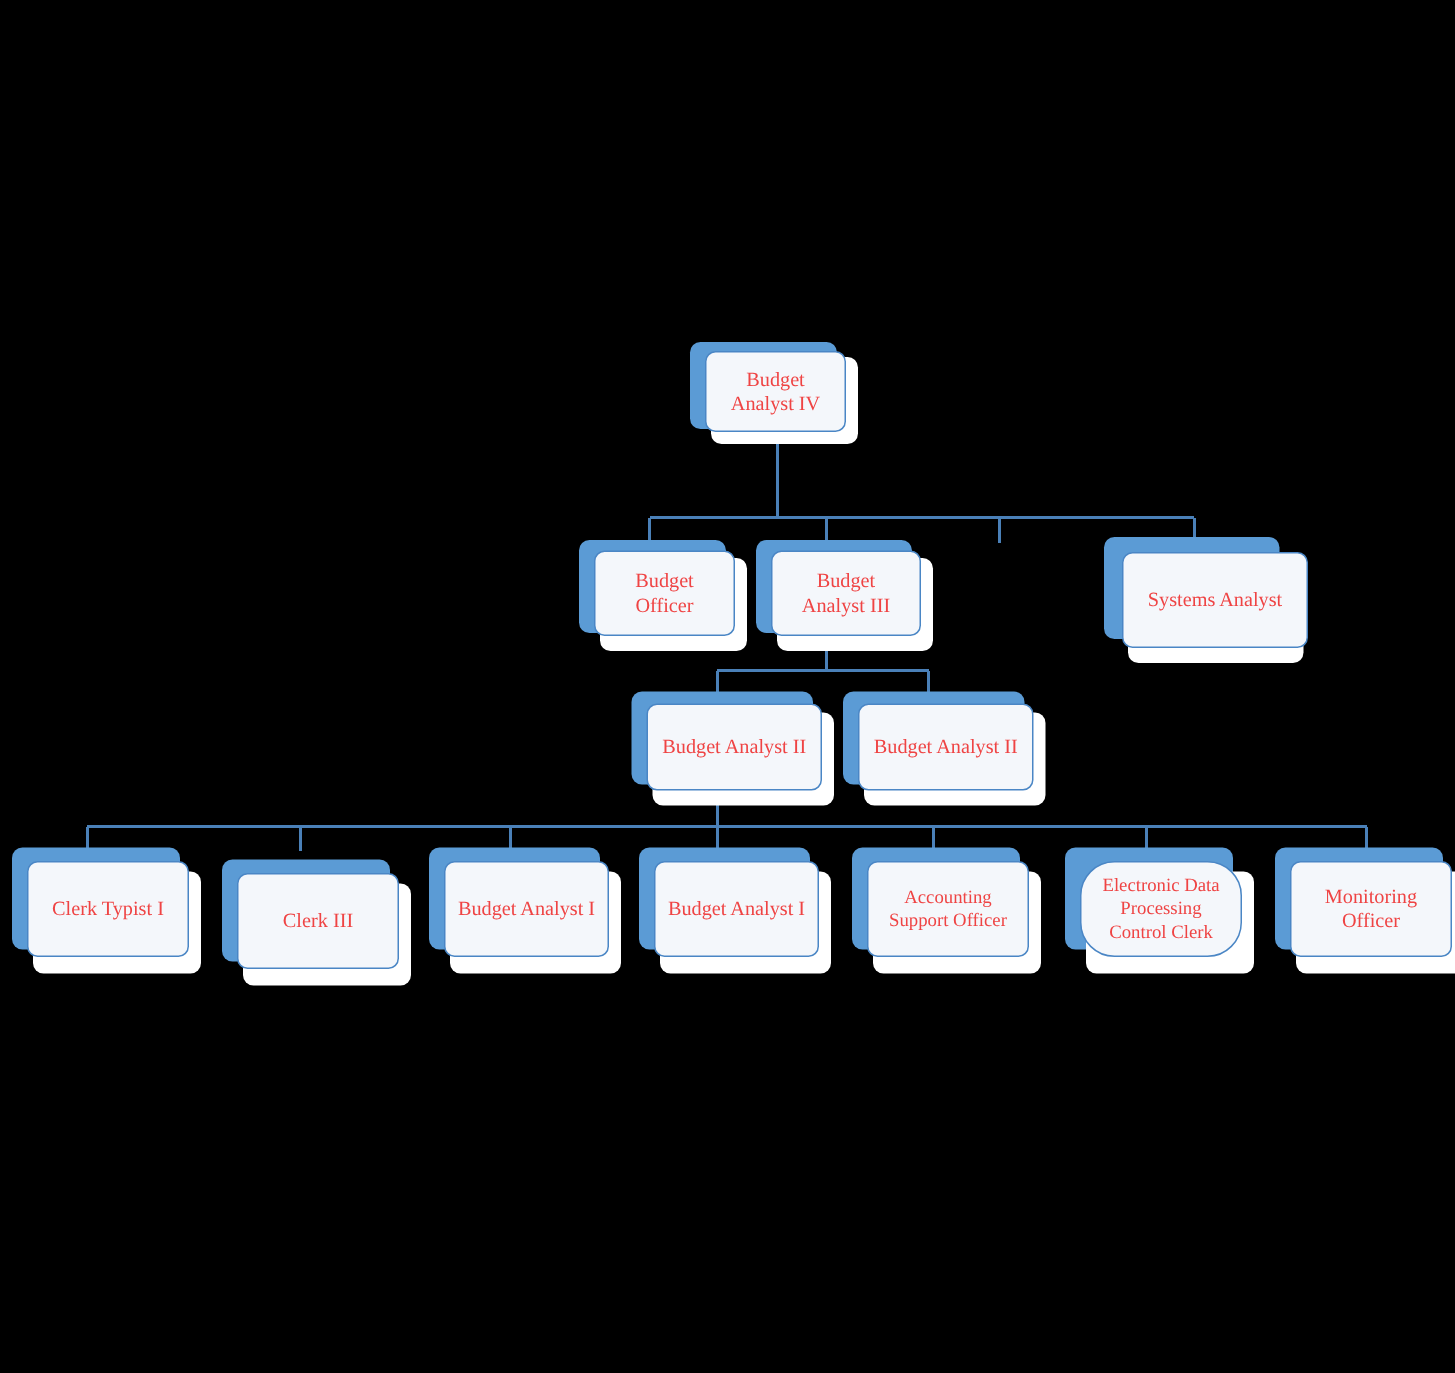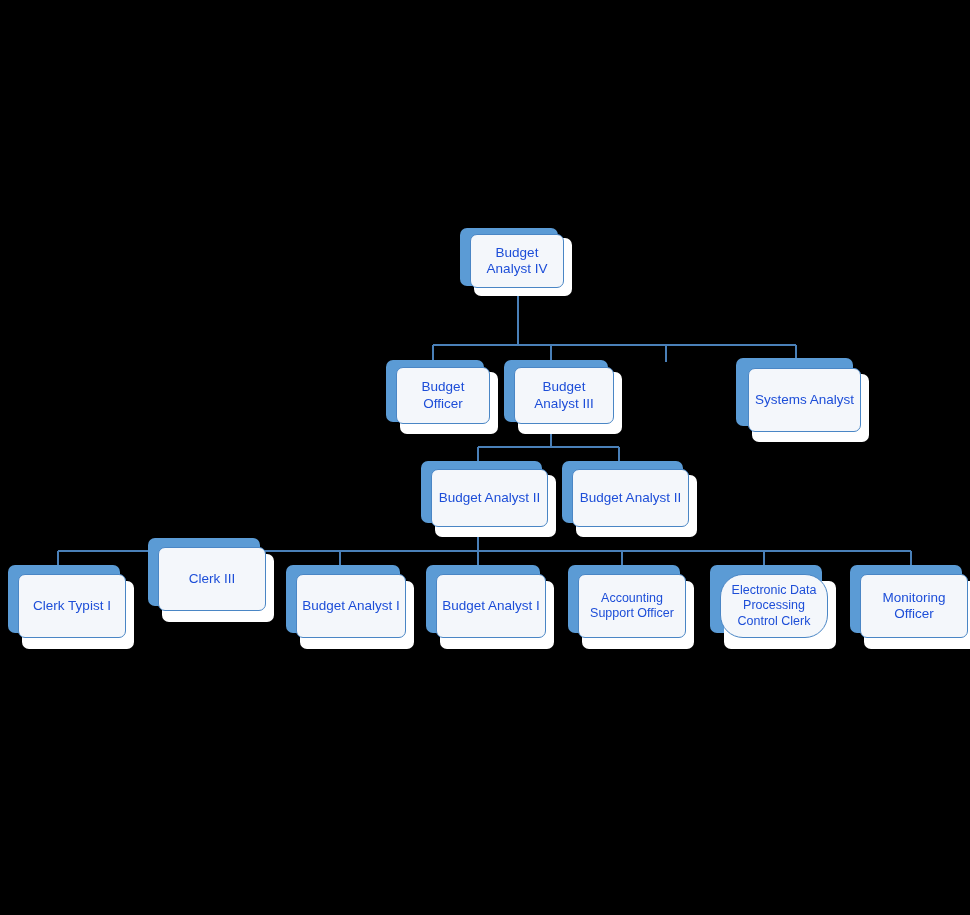--- a/index.html
+++ b/index.html
@@ -49,26 +49,26 @@
     box-sizing: border-box;
     border-radius: 7px;
     background: #f4f7fb;
     border: 1.4px solid #4a86c5;
     display: flex;
     align-items: center;
     justify-content: center;
     text-align: center;
   }
   .node-label {
-    color: #1d4ed8;
+    color: #ef4444;
     font-size: 13.5px;
     line-height: 1.22;
     padding: 0 5px;
     white-space: pre-line;
-    font-family: Liberation Sans, sans-serif;
+    font-family: Liberation Serif, serif;
   }
   .node-label.small {
     font-size: 12.5px;
   }
 </style>
 </head>
 <body>
 
 <div id="chart-canvas">
 
@@ -129,21 +129,21 @@
     <div class="node-face" style="left:10px; top:7px; width:100px; height:57px;">
       <span class="node-label">Budget
 Analyst III</span>
     </div>
   </div>
 
 
   <div class="org-node" style="left:736px; top:358px; width:133px; height:84px;">
     <div class="node-shadow-blue" style="width:117px; height:68px;"></div>
     <div class="node-plate-white" style="left:16px; top:16px; width:117px; height:68px;"></div>
-    <div class="node-face" style="left:12px; top:10px; width:113px; height:64px;">
+    <div class="node-face" style="left:12px; top:10px; width:124px; height:64px;">
       <span class="node-label">Systems Analyst</span>
     </div>
   </div>
 
   <div class="org-node" style="left:421px; top:461px; width:135px; height:76px;">
     <div class="node-shadow-blue" style="width:121px; height:62px;"></div>
     <div class="node-plate-white" style="left:14px; top:14px; width:121px; height:62px;"></div>
     <div class="node-face" style="left:10px; top:8px; width:117px; height:58px;">
       <span class="node-label">Budget Analyst II</span>
     </div>
@@ -158,21 +158,21 @@
   </div>
 
   <div class="org-node" style="left:8px; top:565px; width:126px; height:84px;">
     <div class="node-shadow-blue" style="width:112px; height:68px;"></div>
     <div class="node-plate-white" style="left:14px; top:16px; width:112px; height:68px;"></div>
     <div class="node-face" style="left:10px; top:9px; width:108px; height:64px;">
       <span class="node-label">Clerk Typist I</span>
     </div>
   </div>
 
-  <div class="org-node" style="left:148px; top:538px; width:126px; height:76px;">
+  <div class="org-node" style="left:148px; top:573px; width:126px; height:76px;">
     <div class="node-shadow-blue" style="width:112px; height:68px;"></div>
     <div class="node-plate-white" style="left:14px; top:16px; width:112px; height:68px;"></div>
     <div class="node-face" style="left:10px; top:9px; width:108px; height:64px;">
       <span class="node-label">Clerk III</span>
     </div>
   </div>
 
   <div class="org-node" style="left:286px; top:565px; width:128px; height:84px;">
     <div class="node-shadow-blue" style="width:114px; height:68px;"></div>
     <div class="node-plate-white" style="left:14px; top:16px; width:114px; height:68px;"></div>

